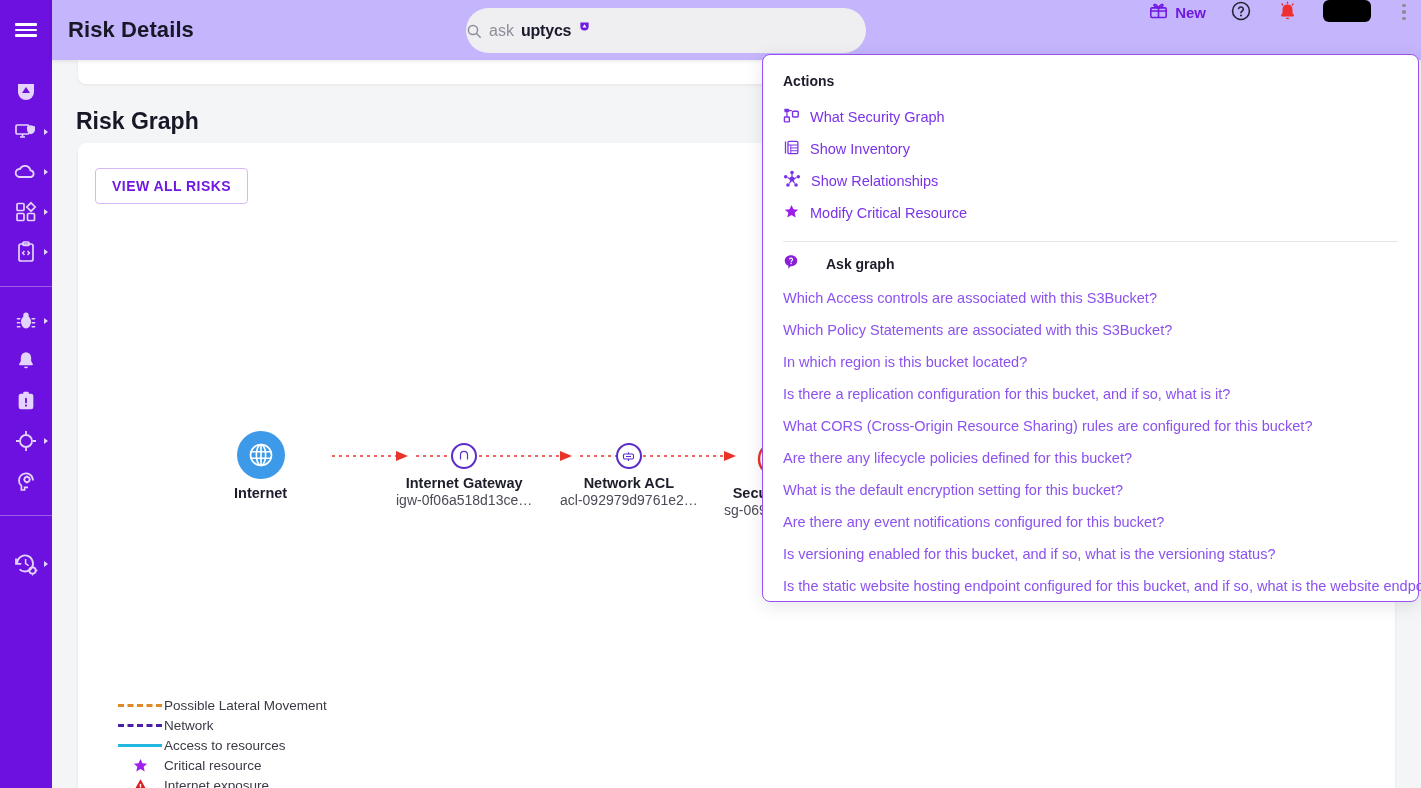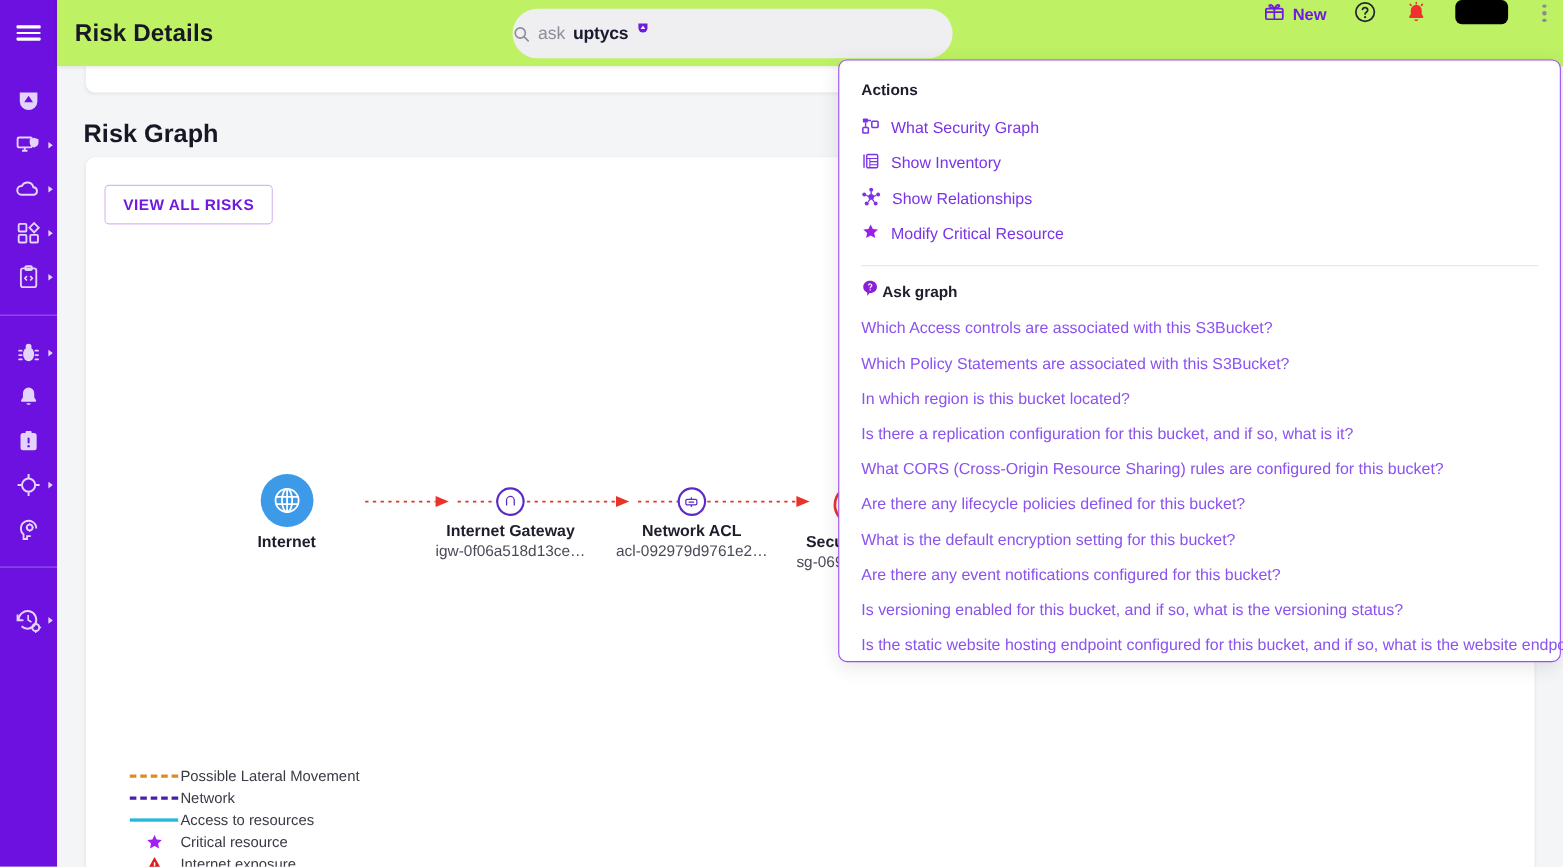--- a/index.html
+++ b/index.html
@@ -40,21 +40,21 @@
     border-bottom: 3.5px solid transparent;
     border-left: 4.5px solid #e6d4fb;
   }
   .side-div { width: 52px; height: 1px; background: rgba(255,255,255,.32); margin: 14px 0; }
   .side-gap { height: 14px; }
 
   
   .header {
     position: absolute; left: 52px; top: 0;
     width: 1369px; height: 60px;
-    background: #bef264;
+    background: #c4b5fd;
     display: flex; align-items: center;
     box-shadow: 0 1px 4px rgba(0,0,0,.10);
     z-index: 5;
   }
   .page-title {
     margin-left: 16px;
     font-size: 22px; font-weight: 700; color: #171725; letter-spacing: .1px;
   }
   .search-wrap { position: absolute; left: 414px; top: 8px; }
   .search-box {
@@ -142,21 +142,21 @@
     z-index: 20;
     padding: 18px 20px 15px 20px;
   }
   .panel-heading { font-size: 14px; font-weight: 700; color: #1d1d2b; margin-bottom: 12px; }
   .action-row {
     display: flex; align-items: center; gap: 10px;
     height: 32px; cursor: pointer;
   }
   .action-label { font-size: 14.5px; color: #7a33e8; }
   .panel-divider { height: 1px; background: #e4e4ea; margin: 12px 0 12px 0; }
-  .ask-head { display: flex; align-items: center; gap: 3px; margin-bottom: 8px; }
+  .ask-head { display: flex; align-items: center; gap: 27px; margin-bottom: 8px; }
   .ask-head-label { font-size: 14px; font-weight: 700; color: #1d1d2b; }
   .question {
     font-size: 14.5px; color: #8b52ef;
     height: 32px; display: flex; align-items: center;
     cursor: pointer; white-space: nowrap;
   }
 </style>
 </head>
 <body>
 

